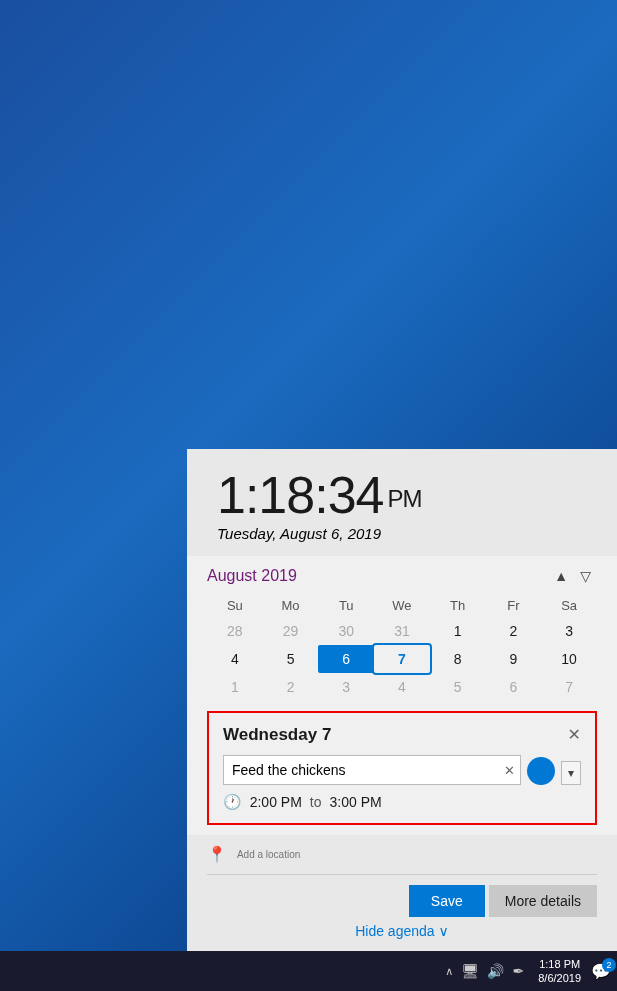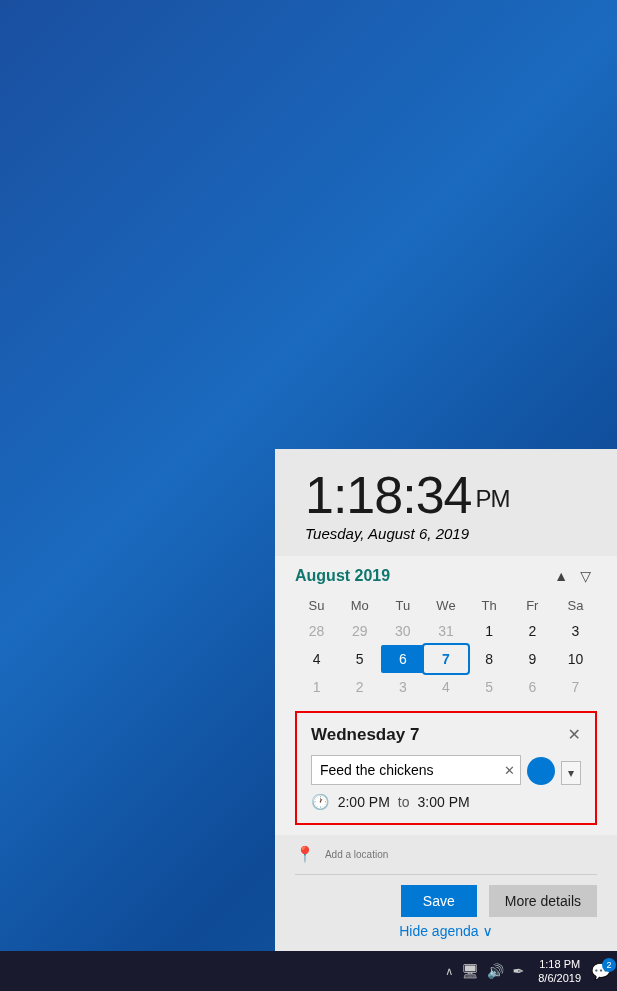--- a/index.html
+++ b/index.html
@@ -88,21 +88,21 @@
       display: flex;
       align-items: center;
       justify-content: center;
     }
 
     
     .flyout-panel {
       position: absolute;
       right: 0;
       bottom: 40px;
-      width: 342px;
+      width: 430px;
       background: #f0f0f0;
       z-index: 5;
     }
 
     
     .clock-section {
       background: #e8e8e8;
       padding: 20px 30px 14px 30px;
     }
 
@@ -135,22 +135,22 @@
     }
 
     .calendar-header {
       display: flex;
       align-items: center;
       margin-bottom: 8px;
     }
 
     .calendar-month-year {
       font-size: 16px;
-      font-weight: 700;
-      color: #0f766e;
+      font-weight: 400;
+      color: #701a75;
       flex: 1;
     }
 
     .cal-nav {
       background: none;
       border: none;
       cursor: pointer;
       font-size: 14px;
       color: #444;
       padding: 2px 6px;
@@ -315,21 +315,21 @@
       font-size: 10px;
       color: #555;
       outline: none;
       flex: 1;
     }
 
     .buttons-row {
       display: flex;
       align-items: center;
       justify-content: flex-end;
-      gap: 12px;
+      gap: 4px;
       padding-top: 10px;
     }
 
     .btn-save {
       background: #0078d4;
       color: #fff;
       border: none;
       padding: 8px 22px;
       font-size: 14px;
       cursor: pointer;

